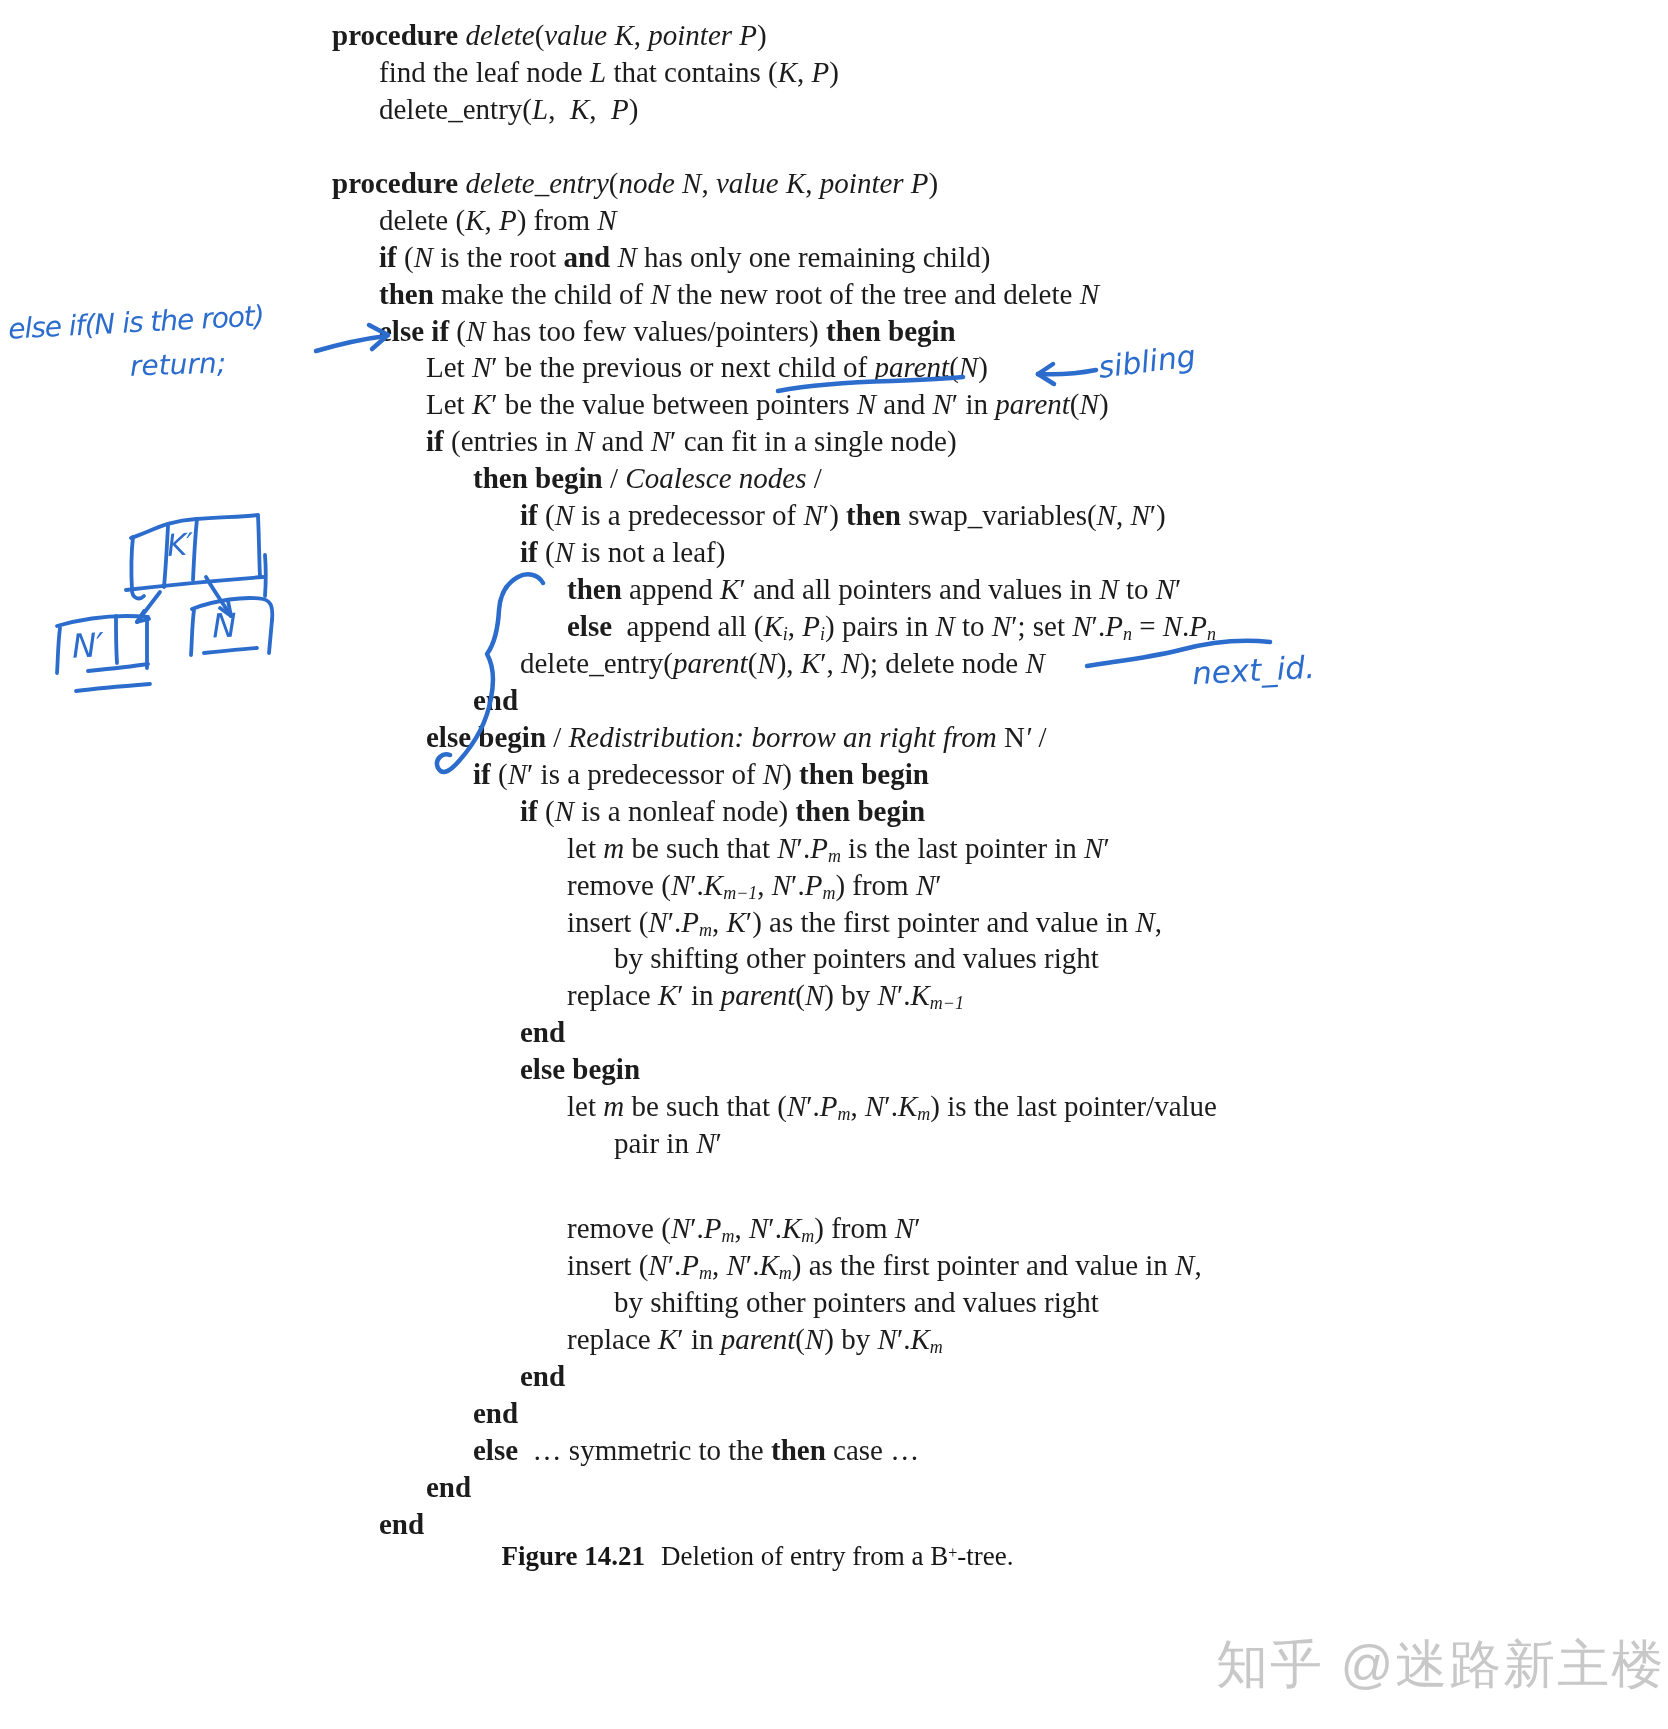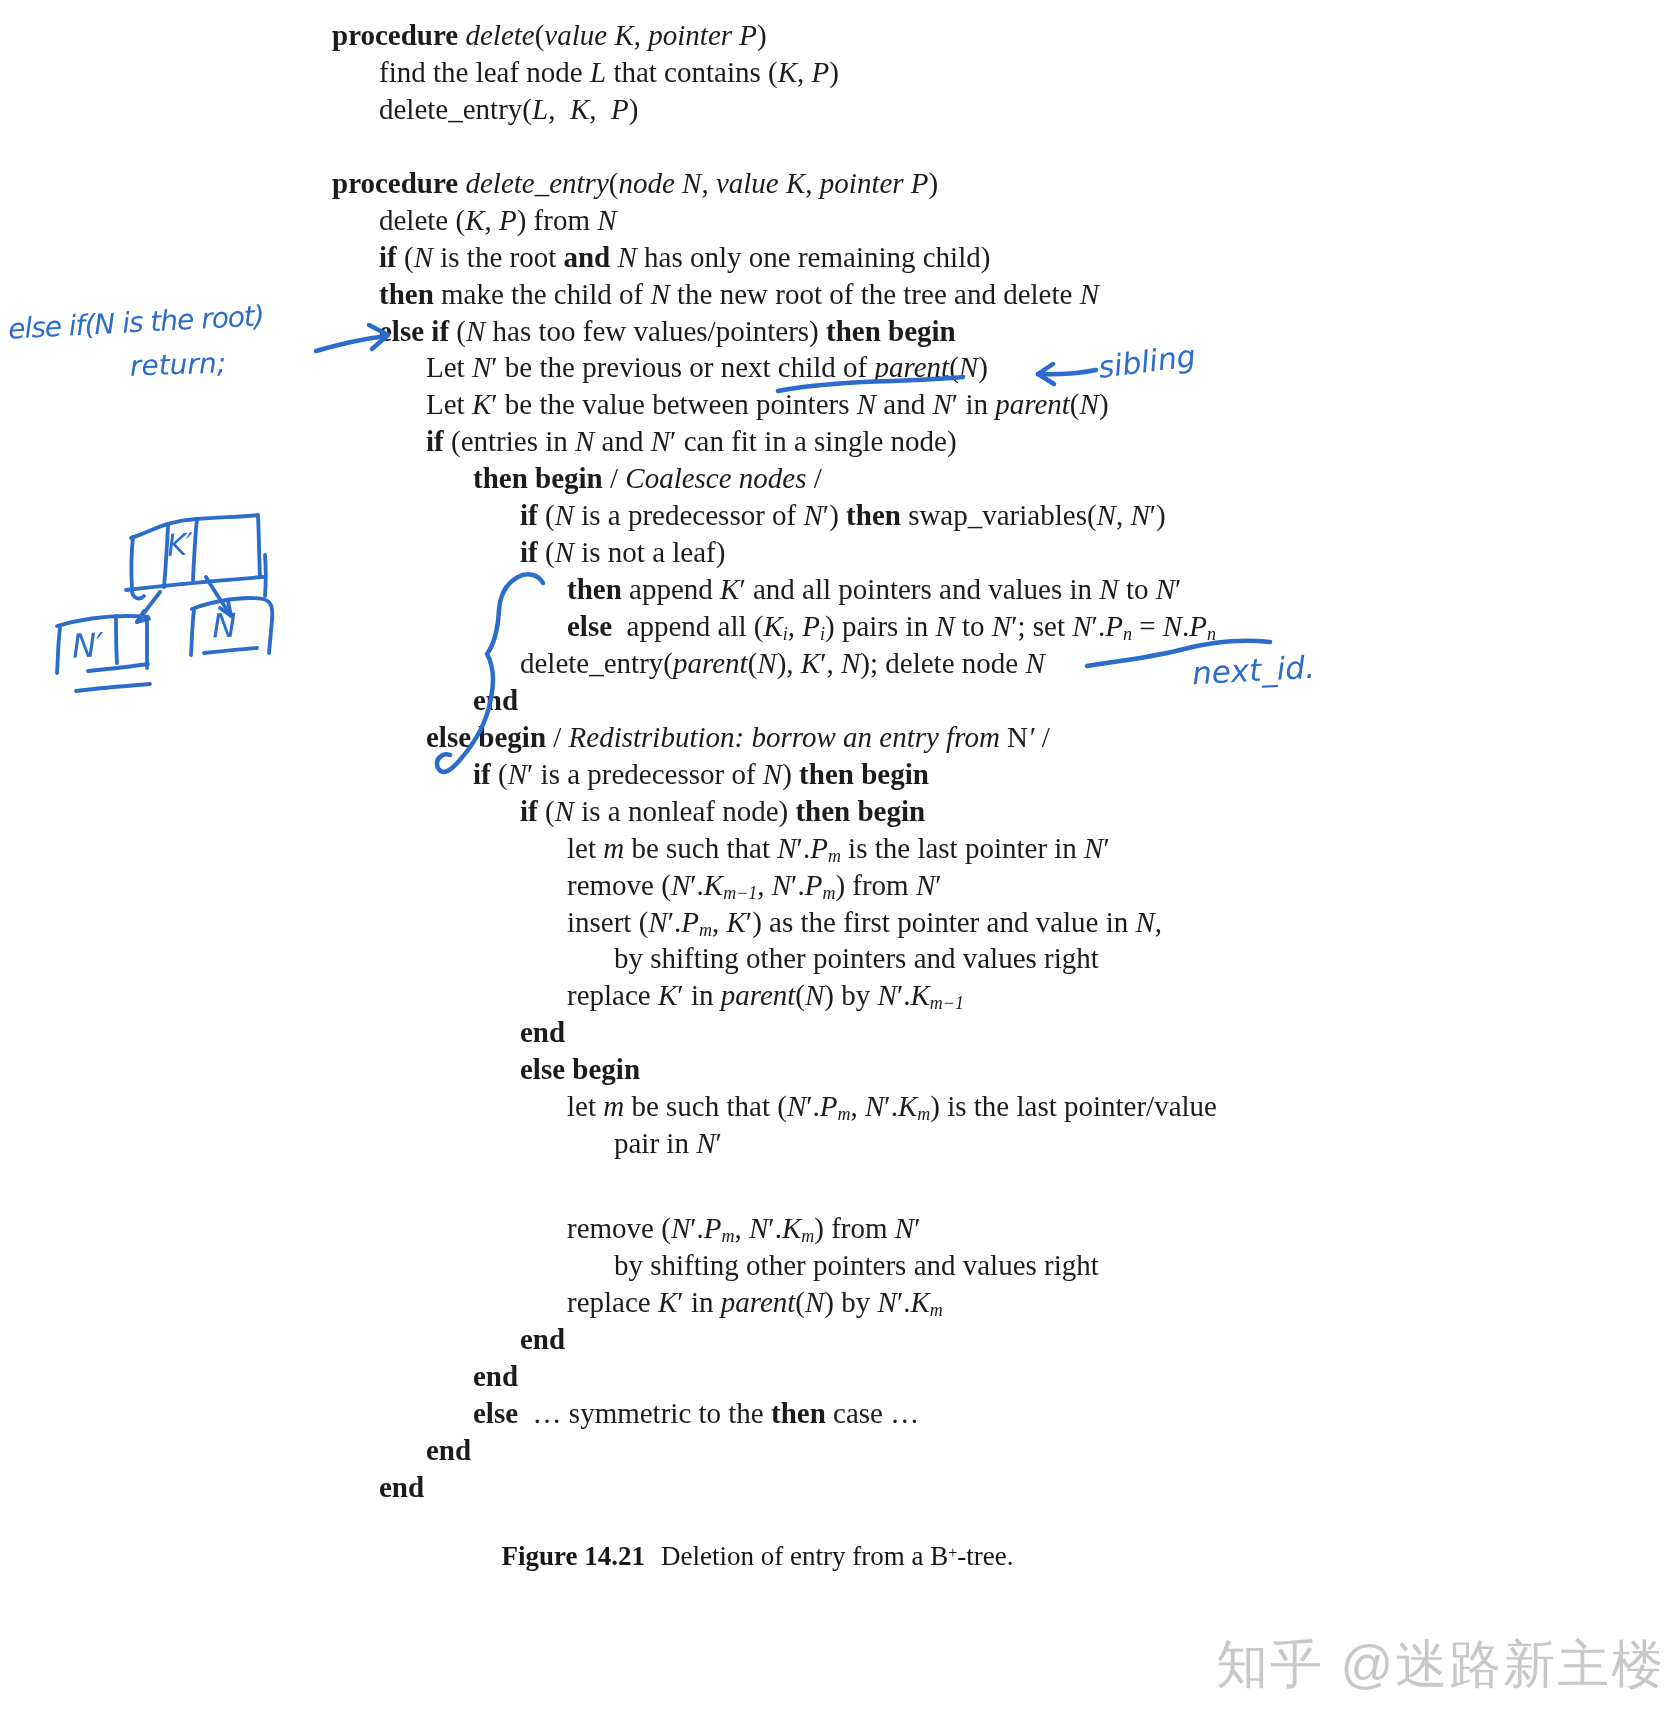--- a/index.html
+++ b/index.html
@@ -61,33 +61,34 @@
     <div class="code-line" style="padding-left: 94px;">Let <i>N</i>′ be the previous or next child of <i>parent</i>(<i>N</i>)</div>
     <div class="code-line" style="padding-left: 94px;">Let <i>K</i>′ be the value between pointers <i>N</i> and <i>N</i>′ in <i>parent</i>(<i>N</i>)</div>
     <div class="code-line" style="padding-left: 94px;"><b>if</b> (entries in <i>N</i> and <i>N</i>′ can fit in a single node)</div>
     <div class="code-line" style="padding-left: 141px;"><b>then begin</b> /<i> Coalesce nodes </i>/</div>
     <div class="code-line" style="padding-left: 188px;"><b>if</b> (<i>N</i> is a predecessor of <i>N</i>′) <b>then</b> swap_variables(<i>N</i>, <i>N</i>′)</div>
     <div class="code-line" style="padding-left: 188px;"><b>if</b> (<i>N</i> is not a leaf)</div>
     <div class="code-line" style="padding-left: 235px;"><b>then</b> append <i>K</i>′ and all pointers and values in <i>N</i> to <i>N</i>′</div>
     <div class="code-line" style="padding-left: 235px;"><b>else</b>  append all (<i>K<sub>i</sub></i>, <i>P<sub>i</sub></i>) pairs in <i>N</i> to <i>N</i>′; set <i>N</i>′.<i>P<sub>n</sub></i> = <i>N</i>.<i>P<sub>n</sub></i></div>
     <div class="code-line" style="padding-left: 188px;">delete_entry(<i>parent</i>(<i>N</i>), <i>K</i>′, <i>N</i>); delete node <i>N</i></div>
     <div class="code-line" style="padding-left: 141px;"><b>end</b></div>
-    <div class="code-line" style="padding-left: 94px;"><b>else begin</b> /<i> Redistribution: borrow an entry from </i>N<i>′ </i>/</div>
+    <div class="code-line" style="padding-left: 94px;"><b>else begin</b> /<i> Redistribution: borrow an right from </i>N<i>′ </i>/</div>
     <div class="code-line" style="padding-left: 141px;"><b>if</b> (<i>N</i>′ is a predecessor of <i>N</i>) <b>then begin</b></div>
     <div class="code-line" style="padding-left: 188px;"><b>if</b> (<i>N</i> is a nonleaf node) <b>then begin</b></div>
     <div class="code-line" style="padding-left: 235px;">let <i>m</i> be such that <i>N</i>′.<i>P<sub>m</sub></i> is the last pointer in <i>N</i>′</div>
     <div class="code-line" style="padding-left: 235px;">remove (<i>N</i>′.<i>K<sub>m−1</sub></i>, <i>N</i>′.<i>P<sub>m</sub></i>) from <i>N</i>′</div>
     <div class="code-line" style="padding-left: 235px;">insert (<i>N</i>′.<i>P<sub>m</sub></i>, <i>K</i>′) as the first pointer and value in <i>N</i>,</div>
     <div class="code-line" style="padding-left: 282px;">by shifting other pointers and values right</div>
     <div class="code-line" style="padding-left: 235px;">replace <i>K</i>′ in <i>parent</i>(<i>N</i>) by <i>N</i>′.<i>K<sub>m−1</sub></i></div>
     <div class="code-line" style="padding-left: 188px;"><b>end</b></div>
     <div class="code-line" style="padding-left: 188px;"><b>else begin</b></div>
     <div class="code-line" style="padding-left: 235px;">let <i>m</i> be such that (<i>N</i>′.<i>P<sub>m</sub></i>, <i>N</i>′.<i>K<sub>m</sub></i>) is the last pointer/value</div>
     <div class="code-line" style="padding-left: 282px;">pair in <i>N</i>′</div>
     <div class="code-line" style="padding-left: 235px; margin-top: 48px;">remove (<i>N</i>′.<i>P<sub>m</sub></i>, <i>N</i>′.<i>K<sub>m</sub></i>) from <i>N</i>′</div>
+    <div class="code-line" style="padding-left: 235px;">insert (<i>N</i>′.<i>P<sub>m</sub></i>, <i>N</i>′.<i>K<sub>m</sub></i>) as the first pointer and value in <i>N</i>,</div>
     <div class="code-line" style="padding-left: 282px;">by shifting other pointers and values right</div>
     <div class="code-line" style="padding-left: 235px;">replace <i>K</i>′ in <i>parent</i>(<i>N</i>) by <i>N</i>′.<i>K<sub>m</sub></i></div>
     <div class="code-line" style="padding-left: 188px;"><b>end</b></div>
     <div class="code-line" style="padding-left: 141px;"><b>end</b></div>
     <div class="code-line" style="padding-left: 141px;"><b>else</b>  … symmetric to the <b>then</b> case …</div>
     <div class="code-line" style="padding-left: 94px;"><b>end</b></div>
     <div class="code-line" style="padding-left: 47px;"><b>end</b></div>
   </div>
 
 <svg class="overlay" width="1668" height="1729" viewBox="0 0 1668 1729">

